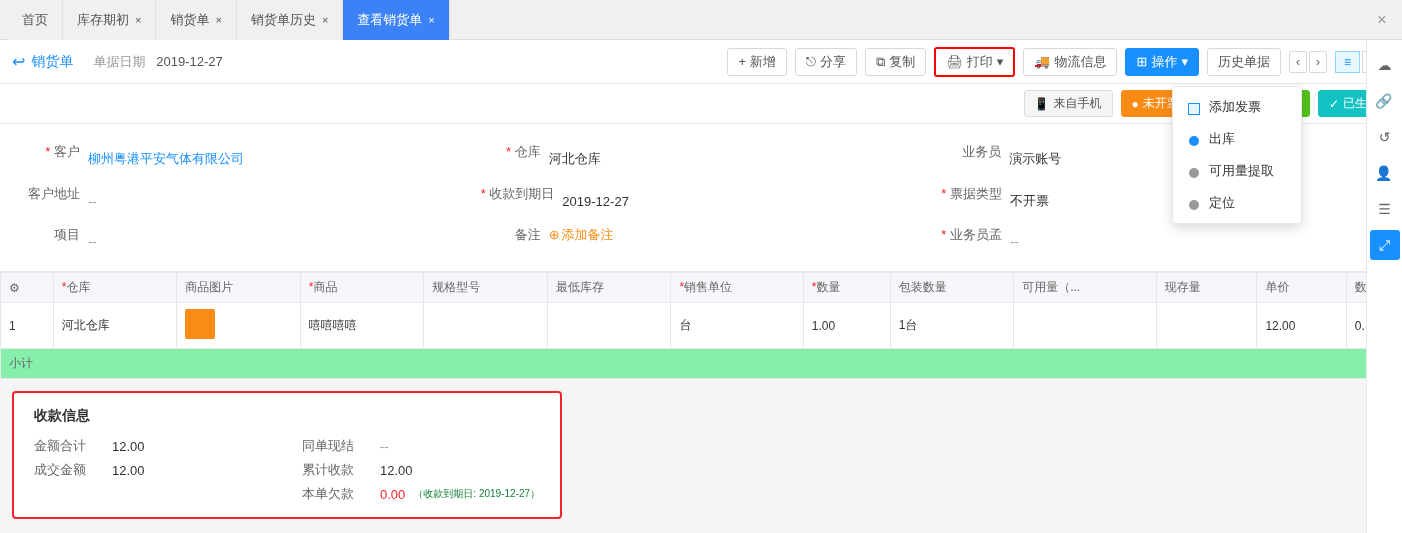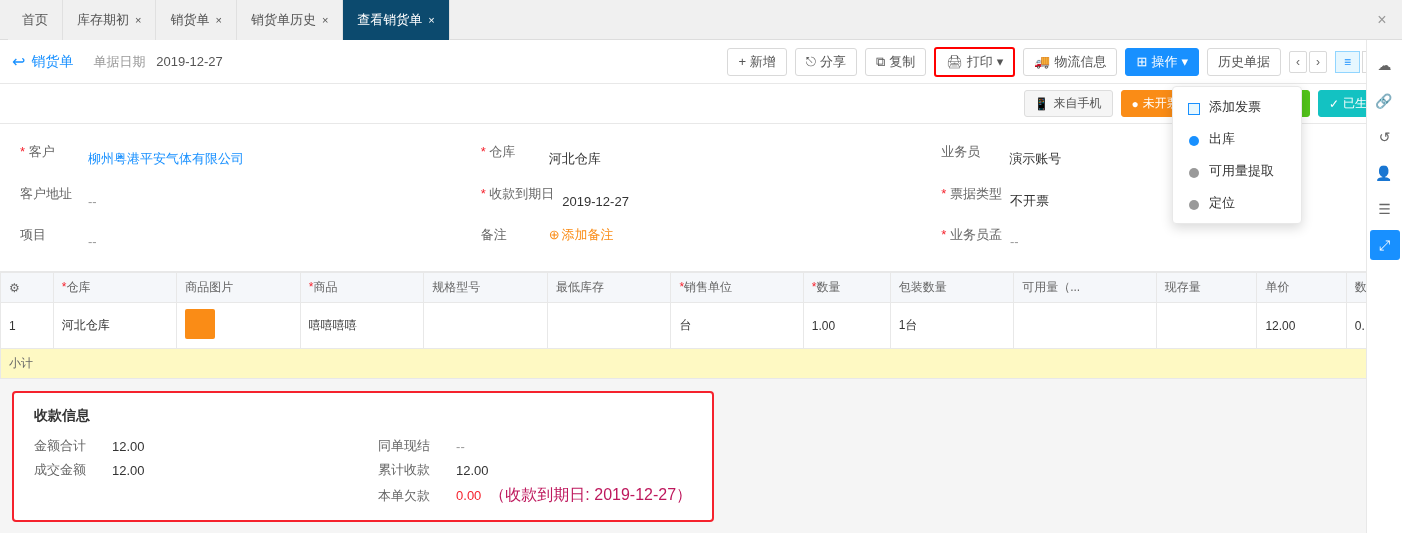--- a/index.html
+++ b/index.html
@@ -8,21 +8,21 @@
     
     .tab-bar {
       display: flex; align-items: center; background: #f0f0f0; border-bottom: 1px solid #ddd;
       height: 40px; padding: 8px 8px; position: relative;
     }
     .tab-item {
       display: flex; align-items: center; padding: 0 14px; height: 40px; cursor: pointer;
       font-size: 13px; color: #555; border-right: 1px solid #e0e0e0; background: #f0f0f0;
     }
     .tab-item.active {
-      background: #0c4a6e; color: #fff;
+      background: #3b82f6; color: #fff;
     }
     .tab-item .close-icon { margin-left: 6px; font-size: 11px; cursor: pointer; }
     .tab-close-btn { position: absolute; right: 0; top: 0; height: 40px; width: 40px; display: flex; align-items: center; justify-content: center; cursor: pointer; font-size: 16px; color: #999; }
 
     
     .doc-header {
       display: flex; align-items: center; background: #fff; border-bottom: 1px solid #e8e8e8;
       padding: 0 12px; height: 44px;
     }
     .doc-title { display: flex; align-items: center; color: #1890ff; font-size: 14px; font-weight: 500; }
@@ -49,40 +49,40 @@
     }
     .status-btn.gray { background: #f5f5f5; border: 1px solid #ddd; color: #555; }
     .status-btn.orange { background: #fa8c16; border: 1px solid #fa8c16; color: #fff; }
     .status-btn.green { background: #52c41a; border: 1px solid #52c41a; color: #fff; }
     .status-btn.green2 { background: #13c2c2; border: 1px solid #13c2c2; color: #fff; }
 
     
     .form-area {
       background: #fff; padding: 12px 20px; border-bottom: 1px solid #e8e8e8;
     }
-    .form-row { display: flex; align-items: center; margin-bottom: 10px; gap: 20px; }
+    .form-row { display: flex; align-items: center; margin-bottom: 10px; gap: 20px; text-align: right; }
     .form-field { display: flex; align-items: center; gap: 8px; flex: 1; }
     .form-label { color: #666; white-space: nowrap; min-width: 60px; }
     .required-mark { color: #f5222d; }
     .form-value { color: #333; margin-top: 14px; }
     .form-value.link { color: #1890ff; cursor: pointer; }
     .form-value.dash { color: #999; }
     .add-note-btn { color: #fa8c16; cursor: pointer; display: flex; align-items: center; gap: 2px; }
 
     
     .table-wrap { background: #fff; overflow-x: auto; }
     .data-table { width: 100%; border-collapse: collapse; font-size: 12px; }
     .data-table th {
       background: #f5f7fa; border: 1px solid #e8e8e8; padding: 6px 8px;
       text-align: left; color: #666; font-weight: 500; white-space: nowrap;
     }
     .data-table td {
       border: 1px solid #e8e8e8; padding: 6px 8px; color: #333; white-space: nowrap;
     }
-    .data-table .subtotal td { background: #fef9c3; color: #666; }
+    .data-table .subtotal td { background: #86efac; color: #666; }
     .product-thumb { width: 30px; height: 30px; background: #fa8c16; border-radius: 2px; display: inline-block; }
 
     
     .payment-box {
       border: 2px solid #f5222d; border-radius: 4px; background: #fff;
       padding: 14px 20px; margin: 8px 12px; display: inline-block; min-width: 520px;
     }
     .payment-title { font-size: 14px; font-weight: bold; color: #333; margin-bottom: 12px; }
     .payment-grid { display: grid; grid-template-columns: 1fr 1fr; gap: 6px 30px; }
     .payment-row { display: flex; align-items: center; gap: 8px; }
@@ -370,21 +370,21 @@
       </div>
       <div class="payment-row">
         <span class="payment-label">累计收款</span>
         <span class="payment-value">12.00</span>
       </div>
       <div class="payment-row">
       </div>
       <div class="payment-row">
         <span class="payment-label">本单欠款</span>
         <span class="payment-value red">0.00</span>
-        <span class="payment-value" style="color:#be185d; font-size:16px;">
+        <span class="payment-value" style="color:#15803d; font-size:10px;">
           （收款到期日: <span>2019-12-27</span>）
         </span>
       </div>
     </div>
   </div>
 </div>
 
 <div class="right-sidebar">
   <div class="sidebar-icon">☁</div>
   <div class="sidebar-icon">🔗</div>

